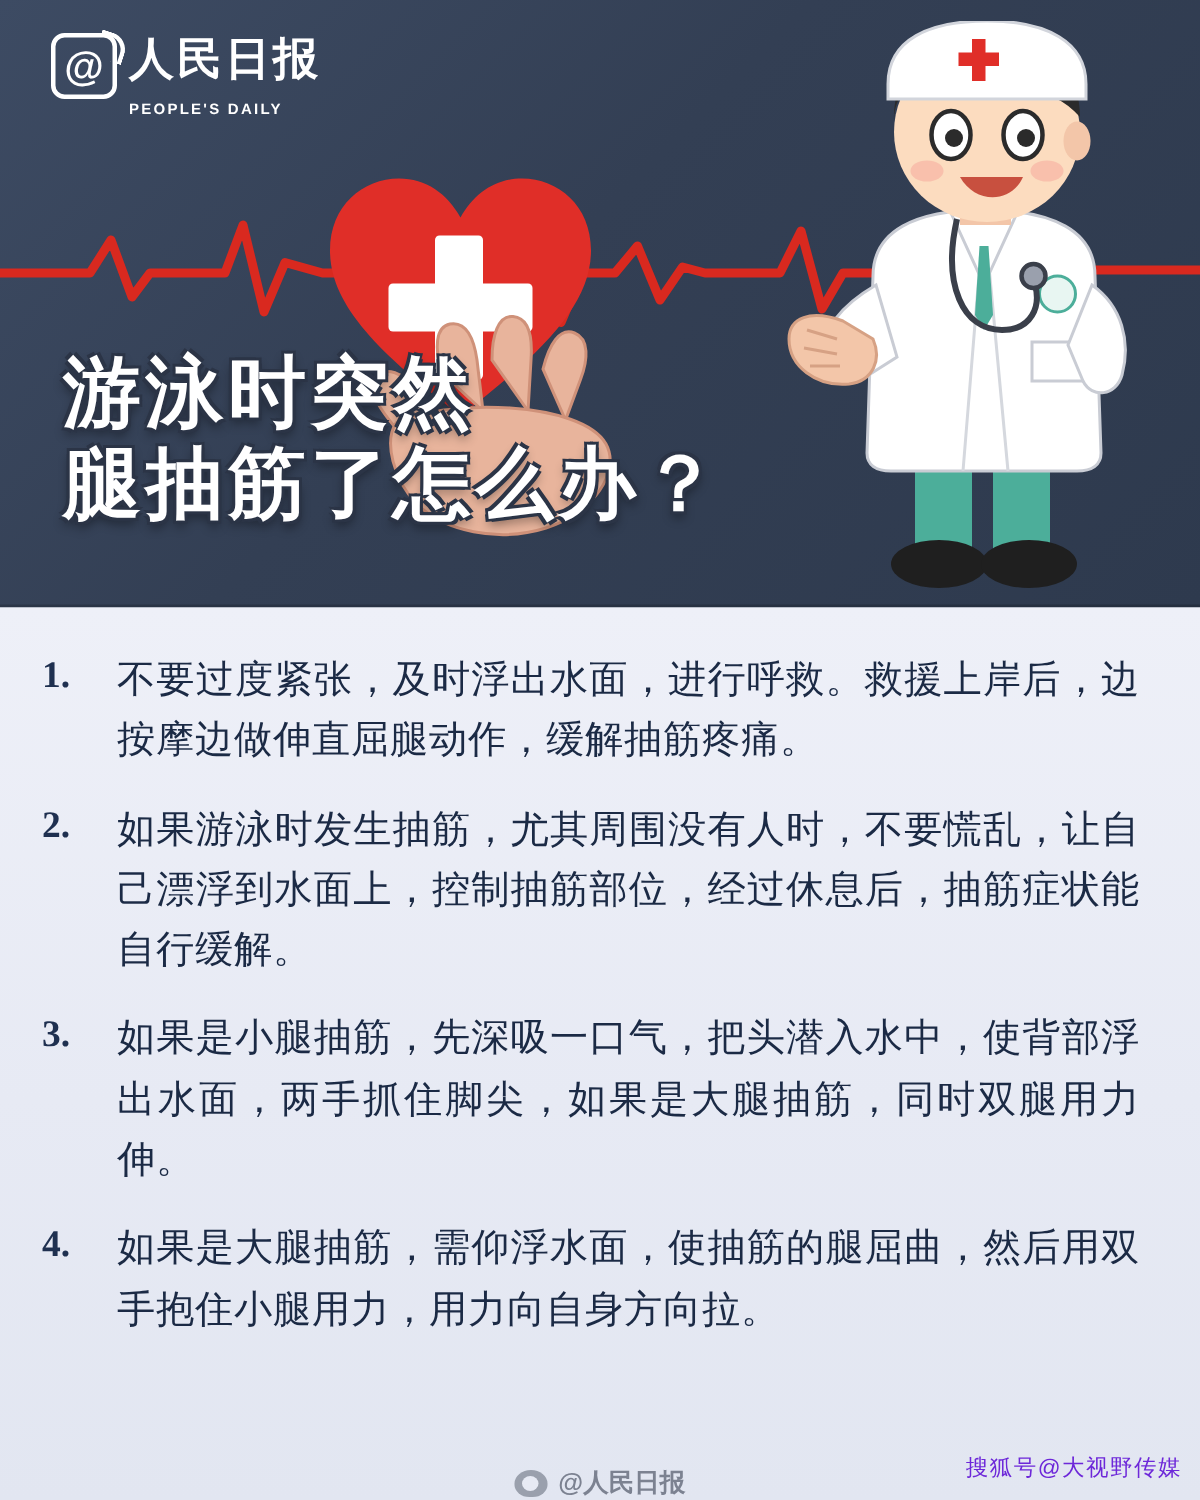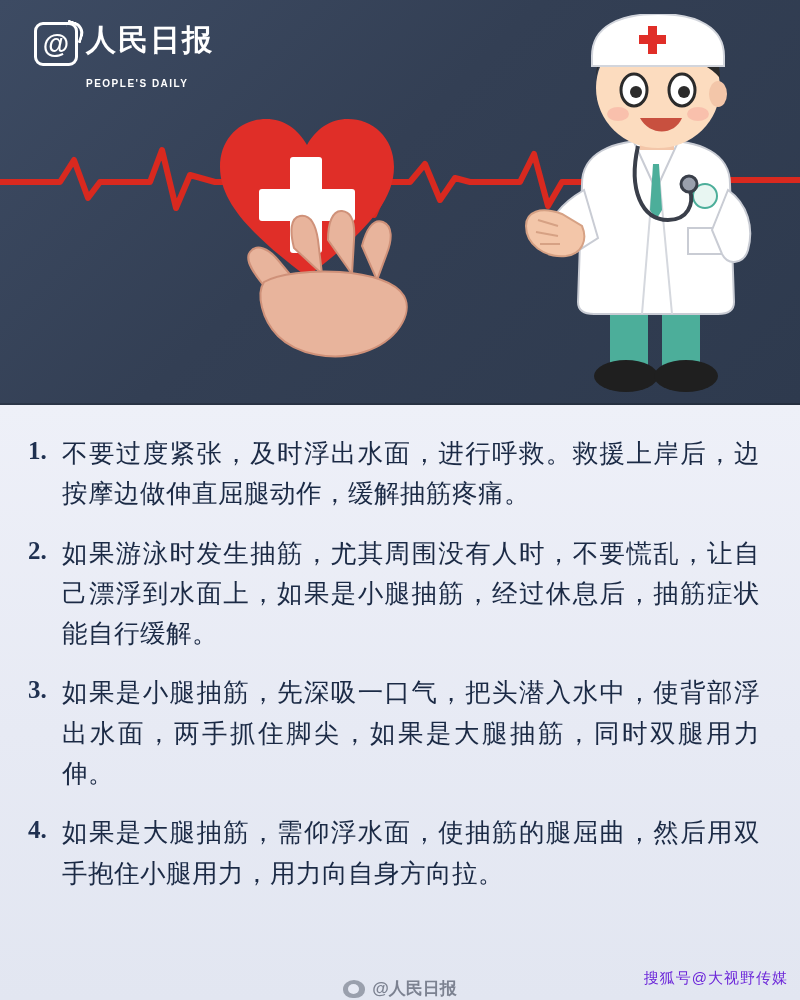--- a/index.html
+++ b/index.html
@@ -82,21 +82,21 @@
     font-size: 30px;
     font-weight: bold;
     letter-spacing: 2px;
     line-height: 1.05;
     font-family: "Liberation Sans", "DejaVu Sans", sans-serif;
   }
   .logo-en {
     color: #ffffff;
     font-size: 10px;
     letter-spacing: 1.5px;
-    margin-top: 22px;
+    margin-top: 12px;
     font-weight: bold;
   }
 
   
   .ecg {
     position: absolute;
     left: 0;
     top: 120px;
     width: 800px;
     height: 110px;
@@ -172,20 +172,21 @@
     font-family: "Liberation Serif", "DejaVu Serif", serif;
   }
   .txt {
     flex: 1;
     font-size: 25.5px;
     line-height: 1.58;
     color: #1b2a45;
     letter-spacing: 0.5px;
     font-family: "Liberation Sans", "DejaVu Sans", sans-serif;
     text-align: justify;
+    margin-left: 16px;
   }
 
   
   .footer {
     position: absolute;
     left: 0;
     bottom: 0;
     width: 800px;
     height: 44px;
     display: flex;
@@ -313,32 +314,36 @@
       <circle cx="162" cy="78" r="6" fill="#2b2b2b"></circle>
 
       <ellipse cx="96" cy="100" rx="11" ry="7" fill="#f7b9a8" opacity="0.8"></ellipse>
       <ellipse cx="176" cy="100" rx="11" ry="7" fill="#f7b9a8" opacity="0.8"></ellipse>
 
       <path d="M118,104 C128,122 152,122 160,104 Z" fill="#c8503f"></path>
 
       <ellipse cx="196" cy="80" rx="9" ry="13" fill="#f3c6a9"></ellipse>
     </svg>
 
+    <div class="headline">
+      <div class="line">游泳时突然</div>
+      <div class="line">腿抽筋了怎么办？</div>
+    </div>
   </div>
 
   <div class="content">
 
     <div class="item">
       <div class="num">1.</div>
       <div class="txt">不要过度紧张，及时浮出水面，进行呼救。救援上岸后，边按摩边做伸直屈腿动作，缓解抽筋疼痛。</div>
     </div>
 
     <div class="item">
       <div class="num">2.</div>
-      <div class="txt">如果游泳时发生抽筋，尤其周围没有人时，不要慌乱，让自己漂浮到水面上，如果是小腿抽筋，经过休息后，抽筋症状能自行缓解。</div>
+      <div class="txt">如果游泳时发生抽筋，尤其周围没有人时，不要慌乱，让自己漂浮到水面上，控制抽筋部位，经过休息后，抽筋症状能自行缓解。</div>
     </div>
 
     <div class="item">
       <div class="num">3.</div>
       <div class="txt">如果是小腿抽筋，先深吸一口气，把头潜入水中，使背部浮出水面，两手抓住脚尖，如果是大腿抽筋，同时双腿用力伸。</div>
     </div>
 
     <div class="item">
       <div class="num">4.</div>
       <div class="txt">如果是大腿抽筋，需仰浮水面，使抽筋的腿屈曲，然后用双手抱住小腿用力，用力向自身方向拉。</div>

